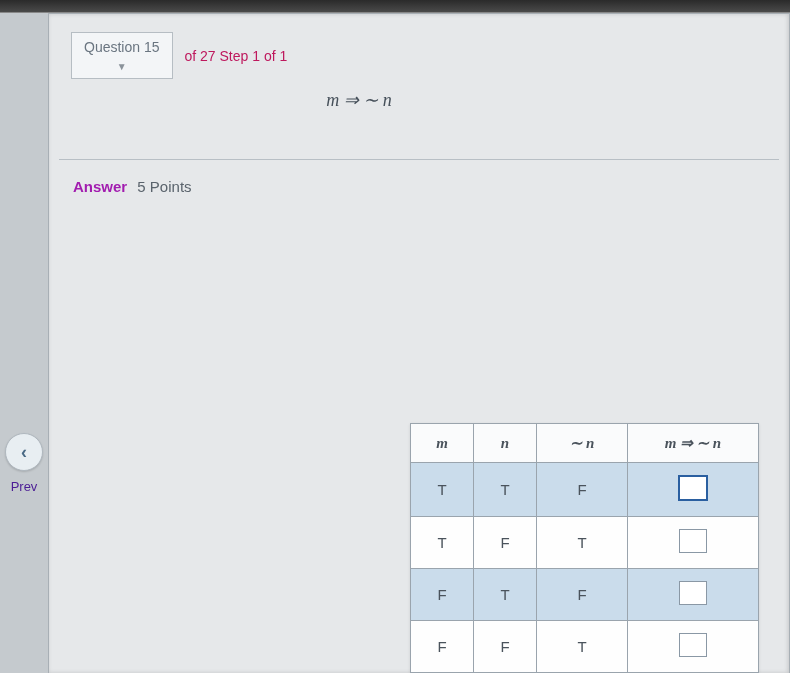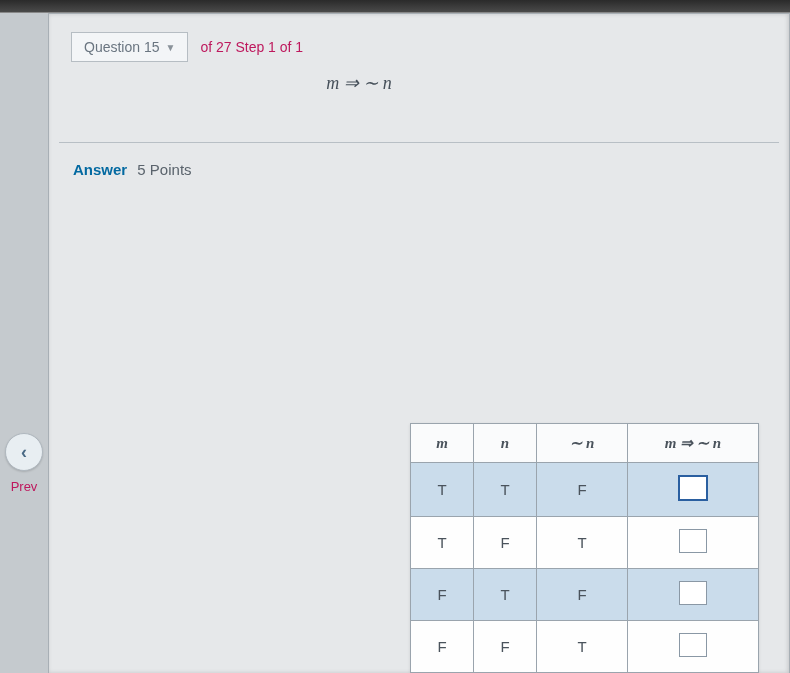--- a/index.html
+++ b/index.html
@@ -40,21 +40,21 @@
       justify-content: center;
       font-size: 18px;
       font-weight: bold;
       color: #4a6a85;
       cursor: pointer;
       box-shadow: 0 1px 2px rgba(0,0,0,0.15);
     }
     .prev-label {
       margin-top: 8px;
       font-size: 13px;
-      color: #be185d;
+      color: #4c1d95;
     }
     .content {
       flex: 1;
       background: #e6e8ea;
       border: 1px solid #a8afb5;
       box-shadow: -1px 0 4px rgba(0,0,0,0.15) inset;
       position: relative;
     }
     .q-header {
       padding: 18px 22px 10px 22px;
@@ -65,20 +65,21 @@
     .q-pill {
       background: #f3f5f7;
       border: 1px solid #b6bdc3;
       padding: 6px 12px;
       font-size: 14px;
       color: #6a7580;
       display: flex;
       align-items: center;
       gap: 6px;
       cursor: pointer;
+      flex-direction: column;
     }
     .caret {
       font-size: 10px;
       color: #8a929a;
     }
     .step-text {
       font-size: 14px;
       color: #be185d;
     }
     .instruction {
@@ -99,21 +100,21 @@
     .divider {
       border-top: 1px solid #b8bfc5;
       margin: 0 10px;
     }
     .answer-row {
       padding: 18px 24px;
       font-size: 15px;
       color: #5a636c;
     }
     .answer-row strong {
-      color: #0369a1;
+      color: #a21caf;
       font-weight: 700;
       margin-right: 6px;
     }
     .table-wrap {
       position: absolute;
       right: 30px;
       bottom: 0;
       transform: translateY(0);
     }
     table.truth {

